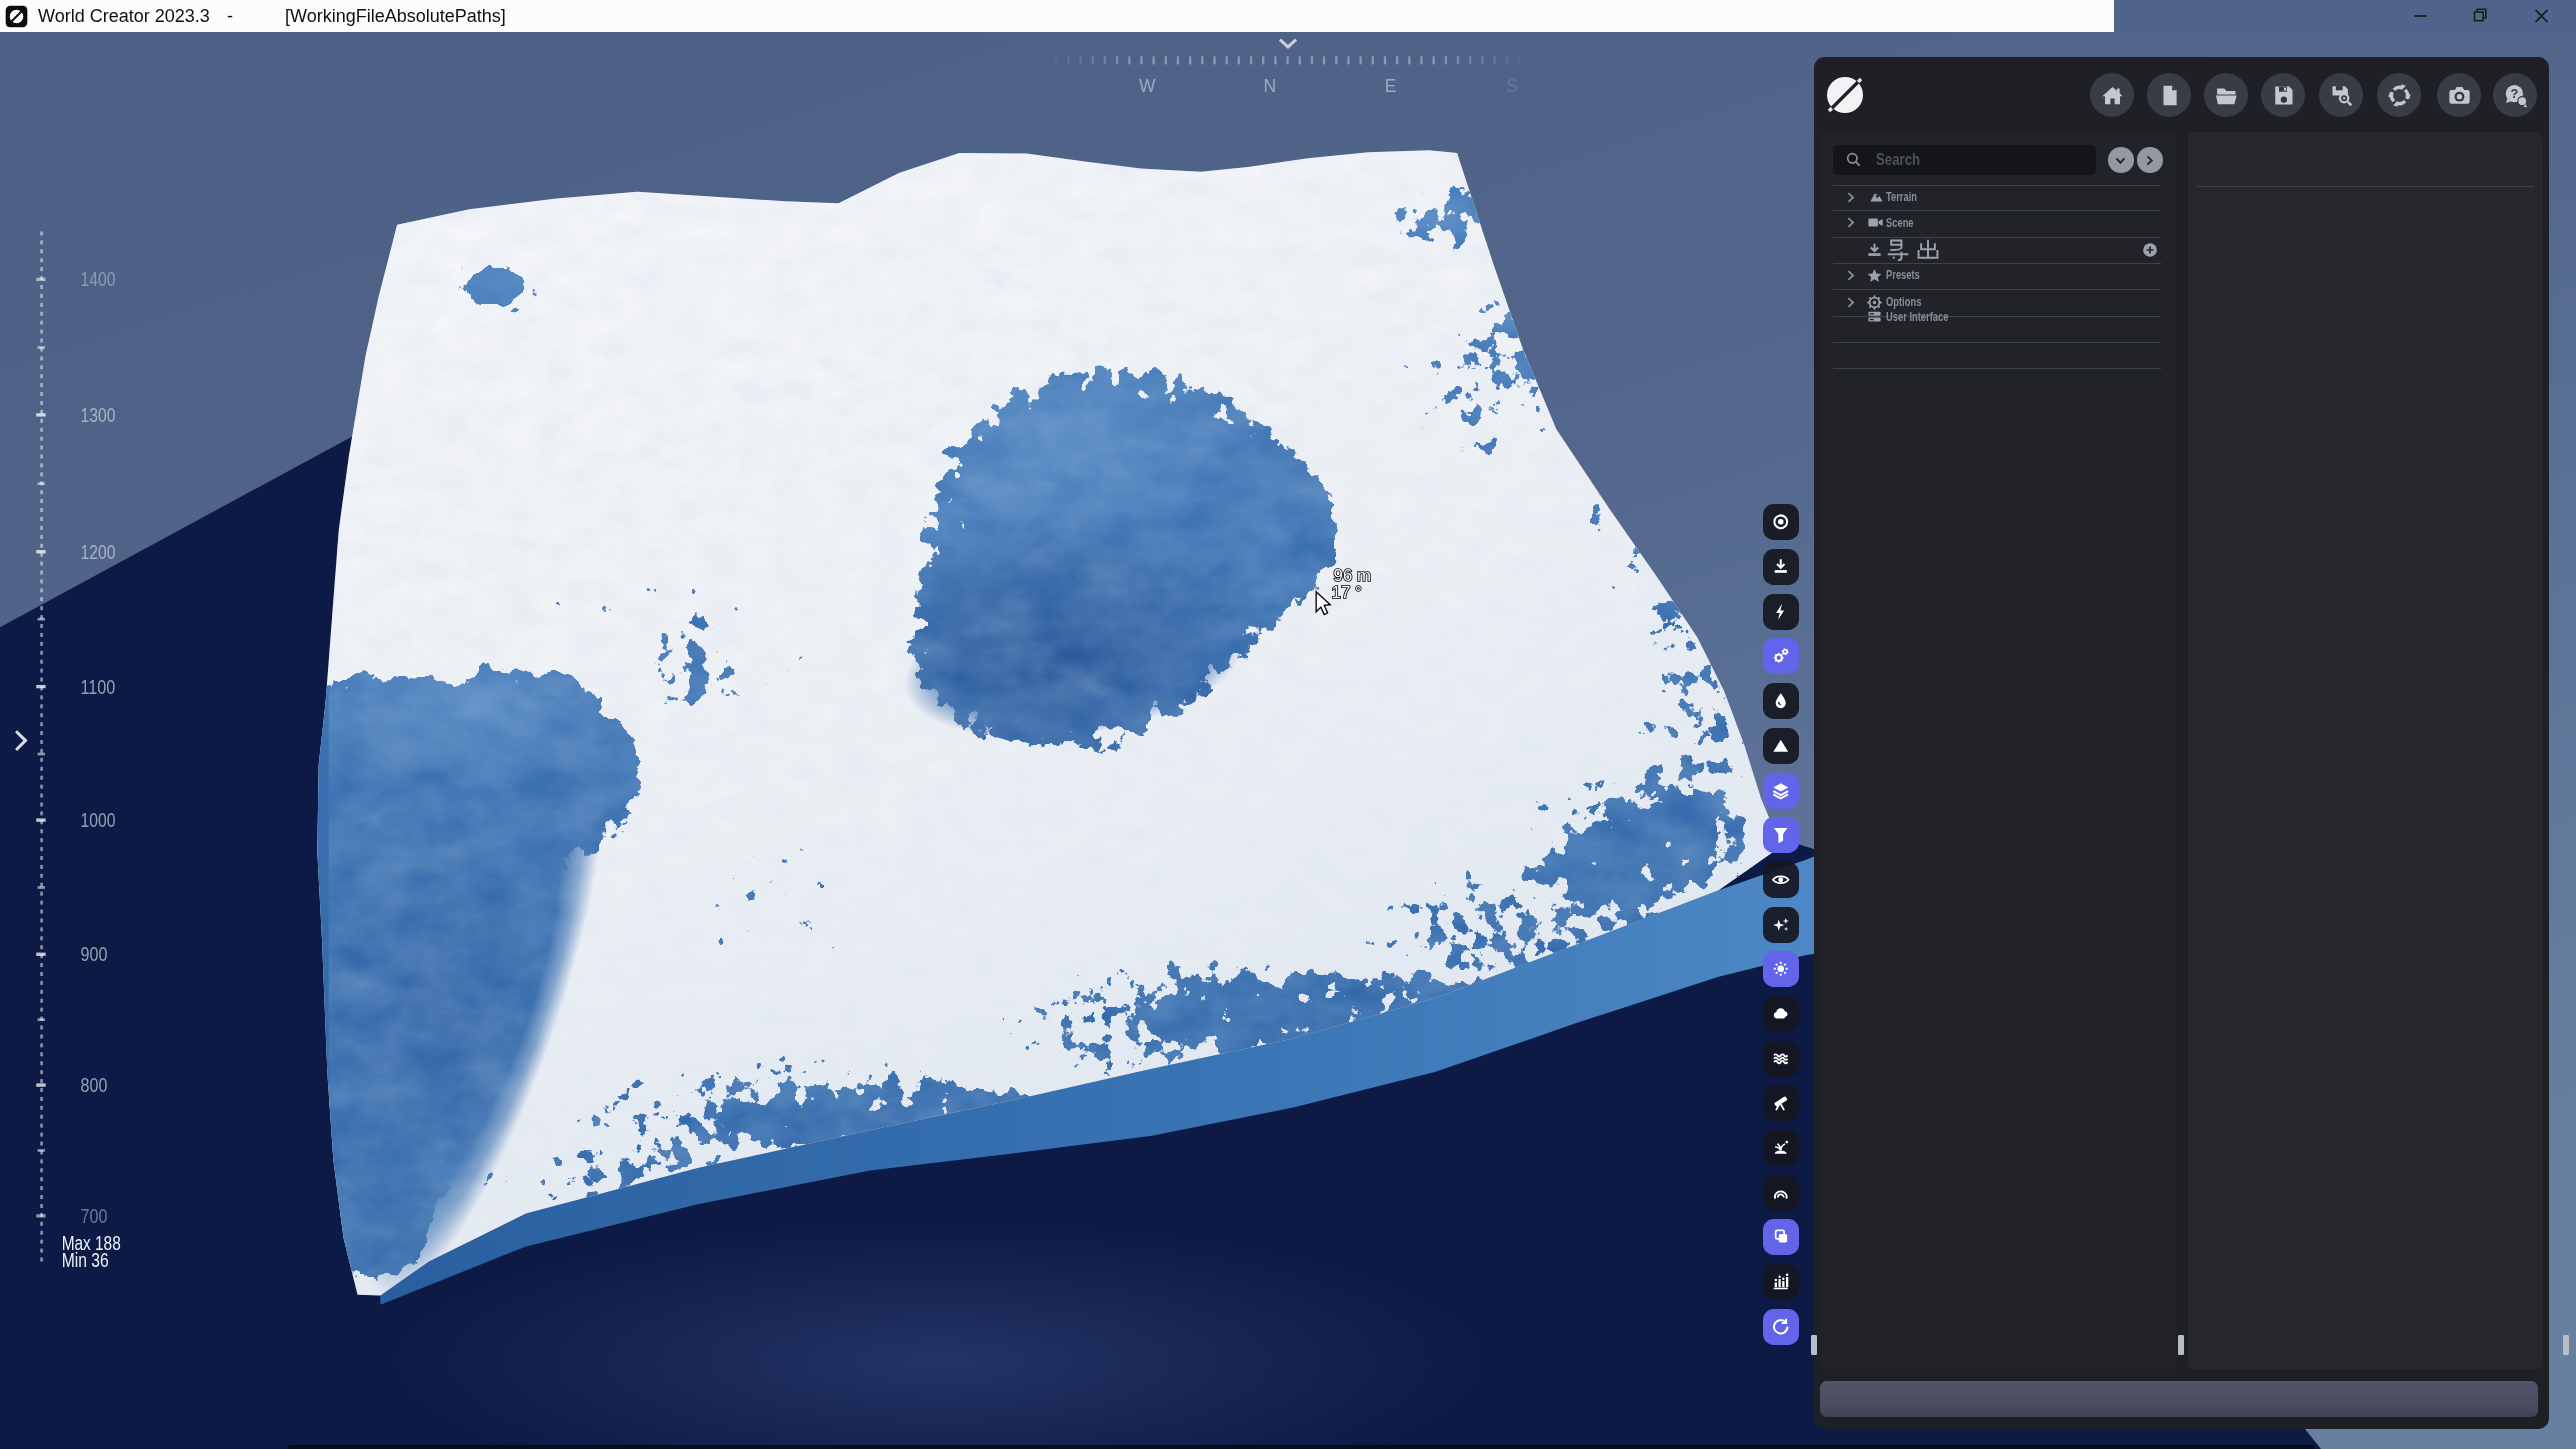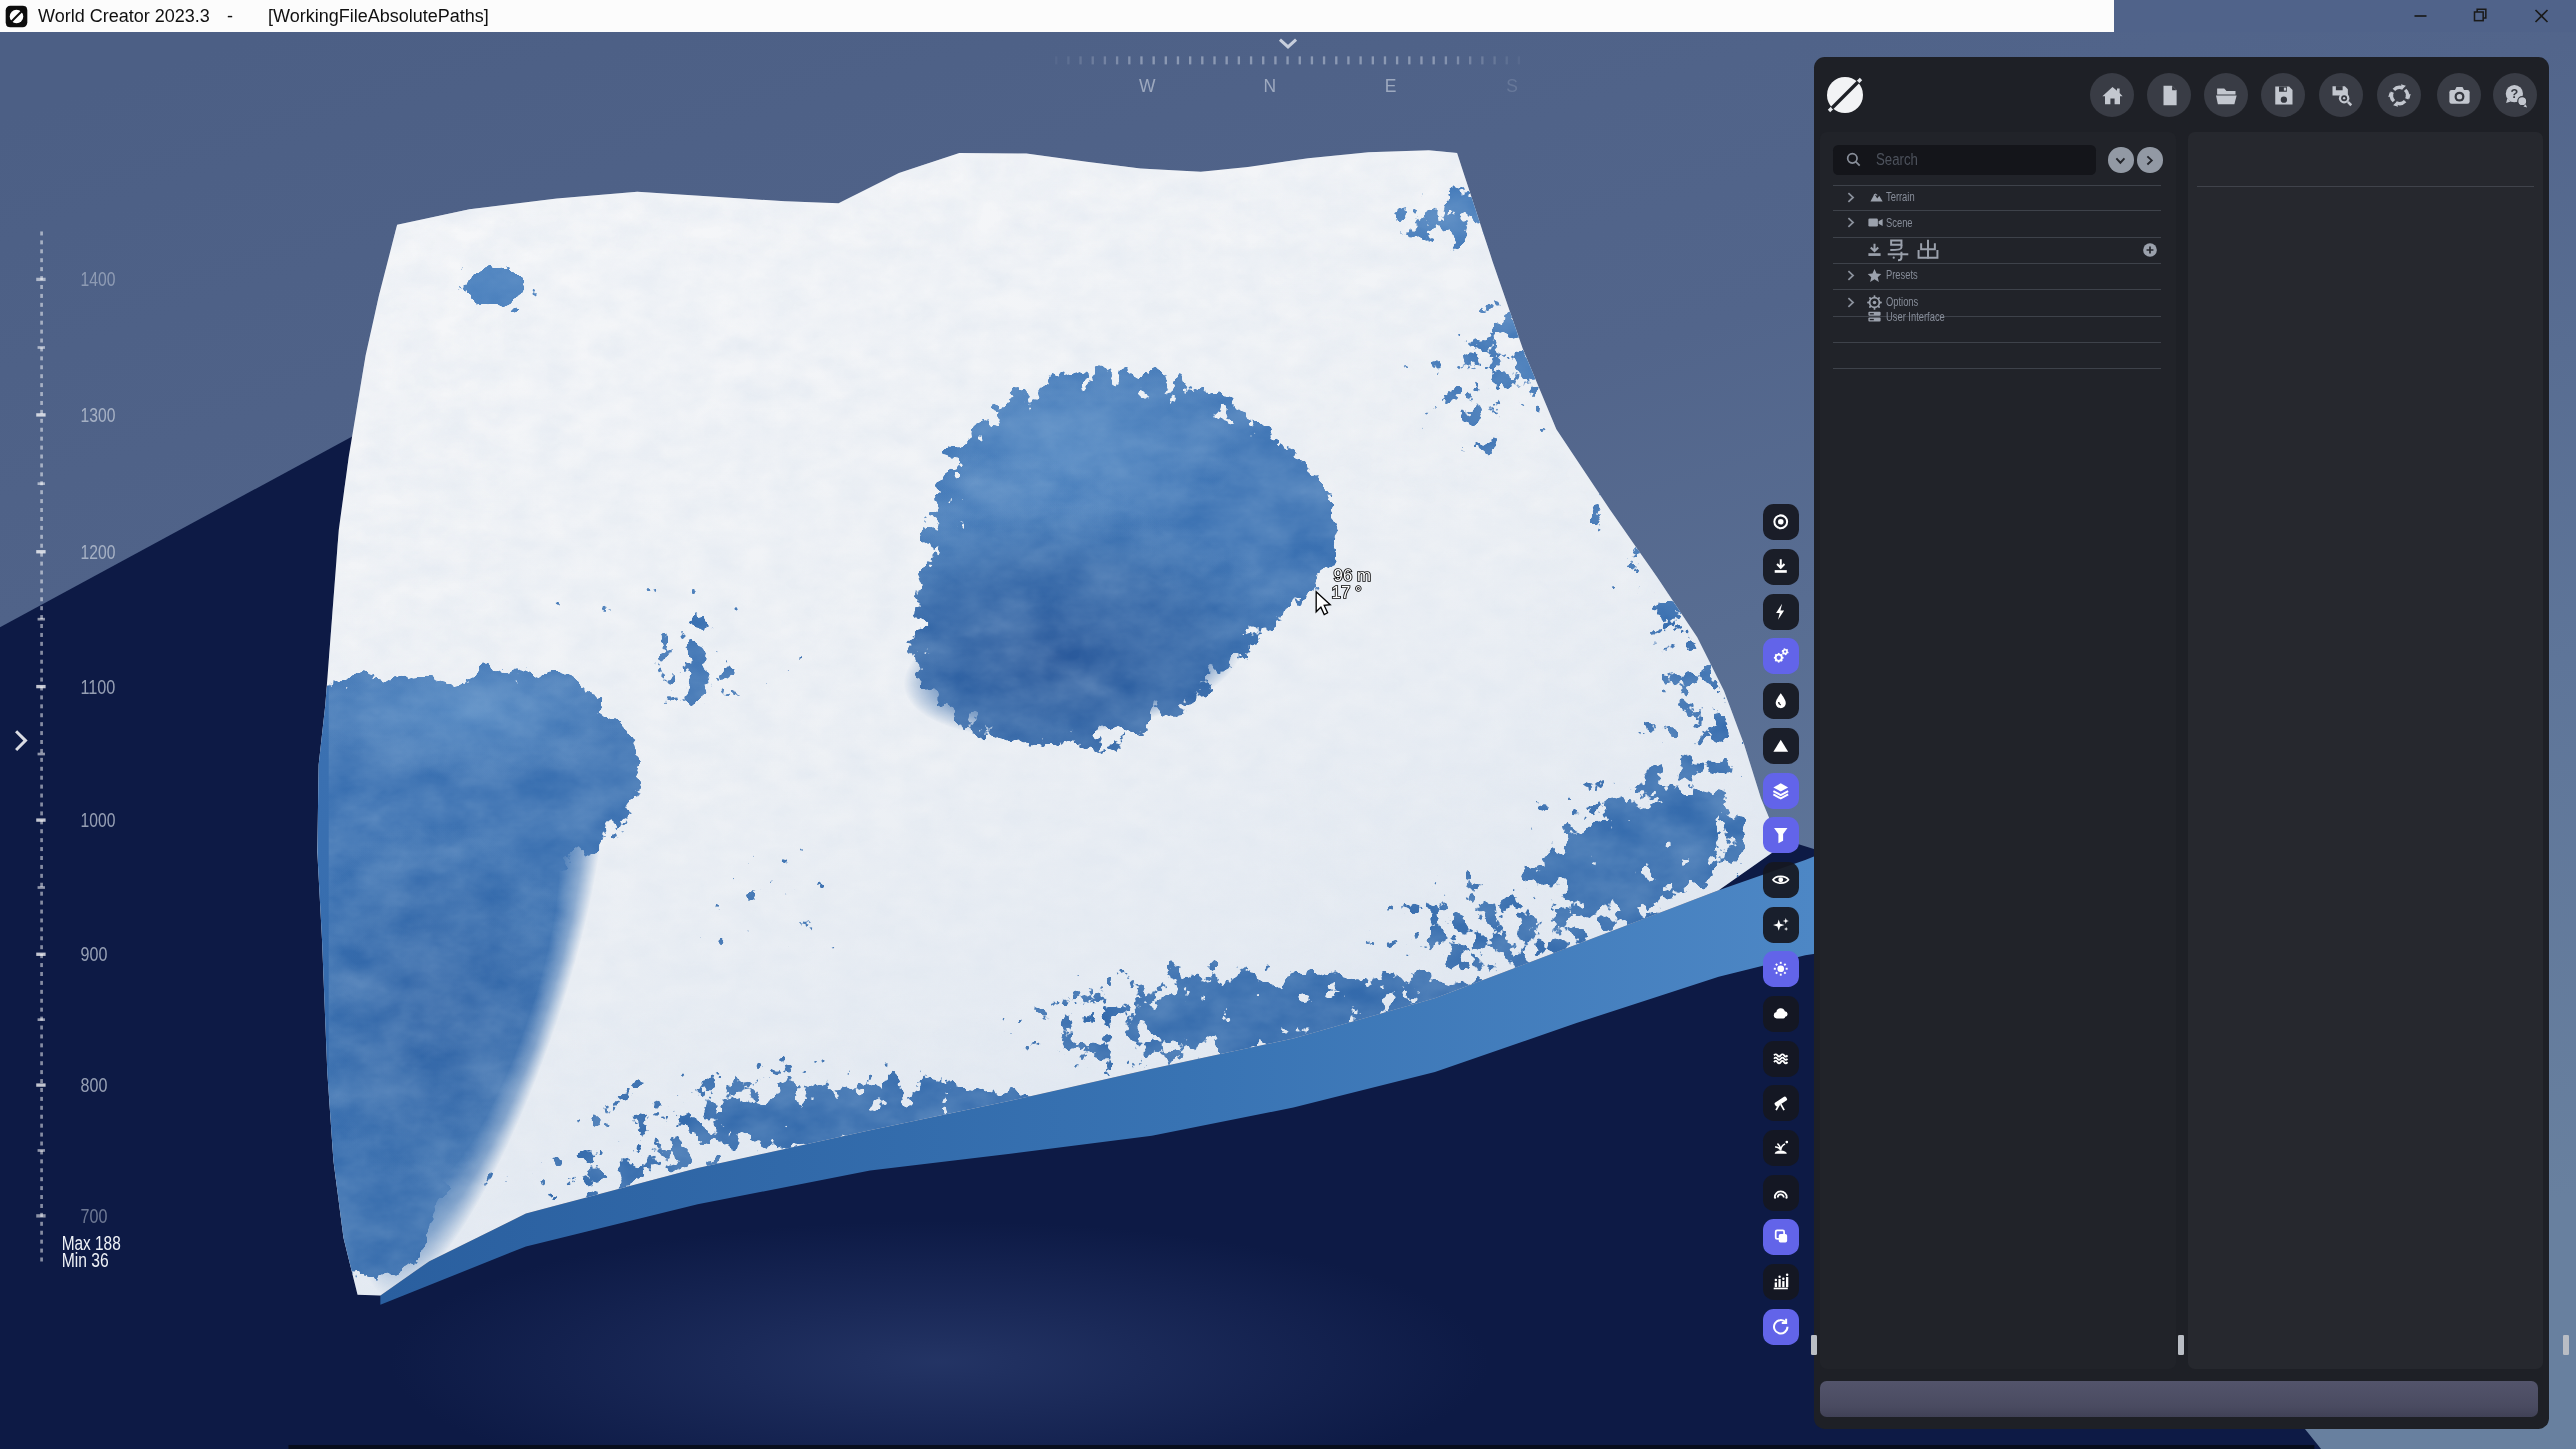--- a/index.html
+++ b/index.html
@@ -1,21 +1,21 @@
 <!DOCTYPE html>
 <html style="font-size:10.7px"><head>
 <meta charset="utf-8">
 <style>
   html,body{margin:0;padding:0;width:2576px;height:1449px;overflow:hidden;background:#50638a;
     font-family:"Liberation Sans", sans-serif;}
   #titlebar{position:absolute;left:0;top:0;width:2114px;height:32px;background:#fcfcfc;z-index:40;}
   #titlebar .ttext{position:absolute;left:38px;top:0;height:32px;line-height:32px;font-size:18px;color:#101010;}
   #viewport{position:absolute;left:0;top:0;width:2576px;height:1449px;}
   #panel{position:absolute;left:1814px;top:57px;width:735px;height:1372px;background:#1e2026;border-radius:10.7px;z-index:30;}
-  .colL{position:absolute;left:6px;top:75px;width:356px;height:1237px;background:#212329;border-radius:6.7px;}
+  .colL{position:absolute;left:6px;top:75px;width:356px;height:1237px;background:#212329;border-radius:6.7px;font-weight:bold;}
   .colR{position:absolute;left:374px;top:75px;width:355px;height:1237px;background:#26282e;border-radius:6.7px;}
   #statusbar{position:absolute;left:6px;top:1324px;width:718px;height:36px;border-radius:6.7px;
      background:linear-gradient(180deg,#53546b 0%,#4a4b61 70%,#404156 100%);}
   #toolbar{position:absolute;left:1763px;top:0;width:36px;height:1449px;z-index:25;}
   .tbtn{position:absolute;left:0;width:36px;height:36px;border-radius:10.7px;background:rgba(22,24,32,0.93);}
   .tbtn.blue{background:#6264e9;}
   .tbtn svg{position:absolute;left:7.4px;top:7.4px;}
   .picon{position:absolute;top:16px;width:44px;height:44px;border-radius:22px;background:#393c45;}
   .picon svg{position:absolute;left:8.7px;top:8.7px;}
   .srow{position:absolute;left:13.4px;width:328px;height:0.7px;background:#3e424a;}
@@ -372,21 +372,21 @@
 </svg>
 
 <div id="titlebar">
   <svg style="position:absolute;left:5.4px;top:4.7px" width="23" height="23" viewBox="0 0 34 34">
     <rect x="1" y="1" width="32" height="32" rx="7" fill="#0d0d0d"></rect>
     <circle cx="17" cy="17" r="10" fill="#fff"></circle>
     <line x1="3" y1="31" x2="31" y2="3" stroke="#0d0d0d" stroke-width="3"></line>
   </svg>
   <div class="ttext" style="left:38px">World Creator 2023.3</div>
   <div class="ttext" style="left:227px">-</div>
-  <div class="ttext" style="left:268px">[WorkingFileAbsolutePaths]</div>
+  <div class="ttext" style="left:285px">[WorkingFileAbsolutePaths]</div>
   <svg style="position:absolute;left:2411px;top:0" width="19" height="32" viewBox="0 0 28 48">
       <line x1="5" y1="24" x2="23" y2="24" stroke="#1a1a1a" stroke-width="2.5"></line>
     </svg>
   <svg style="position:absolute;left:2471px;top:0" width="19" height="32" viewBox="0 0 28 48">
       <rect x="5" y="18" width="13" height="13" fill="none" stroke="#1a1a1a" stroke-width="2.3"></rect>
       <path d="M9,18 v-4 h13 v13 h-4" fill="none" stroke="#1a1a1a" stroke-width="2.3"></path>
     </svg>
   <svg style="position:absolute;left:2532px;top:0" width="19" height="32" viewBox="0 0 28 48">
       <path d="M5,15 L23,33 M23,15 L5,33" stroke="#1a1a1a" stroke-width="2.5"></path>
     </svg>

